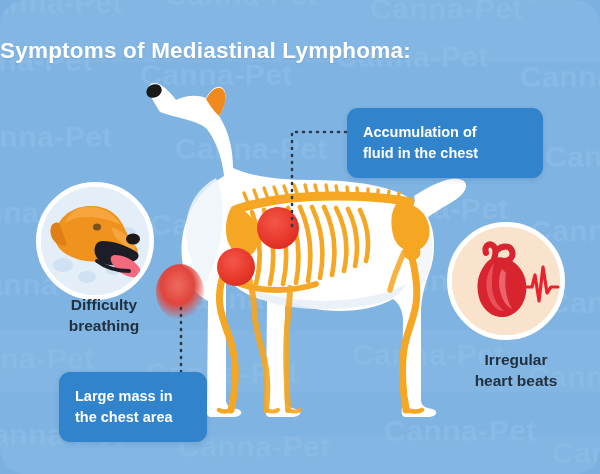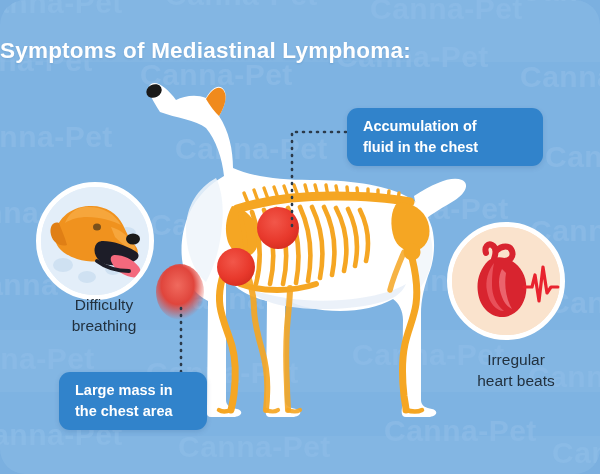--- a/index.html
+++ b/index.html
@@ -56,34 +56,34 @@
 
   
   .box {
     position: absolute;
     background: #3183cb;
     border-radius: 11px;
     color: #ffffff;
     font-size: 14.5px;
     font-weight: 700;
     line-height: 21px;
-    padding: 8px 16px;
+    padding: 14px 16px;
     box-sizing: border-box;
     box-shadow: 0 2px 5px rgba(30,70,120,.16);
   }
   .box-accum { left: 347px; top: 108px; width: 196px; }
   .box-mass  { left: 59px;  top: 372px; width: 148px; }
 
   
   .plabel {
     position: absolute;
     text-align: center;
     color: #22313f;
     font-size: 15.5px;
-    font-weight: 400;
+    font-weight: 700;
     line-height: 21px;
   }
   .lbl-breath { left: 28px; top: 294px; width: 152px; }
   .lbl-heart  { left: 441px; top: 349px; width: 150px; }
 
   
   .circle {
     position: absolute;
     border-radius: 50%;
     border: 5px solid #ffffff;

